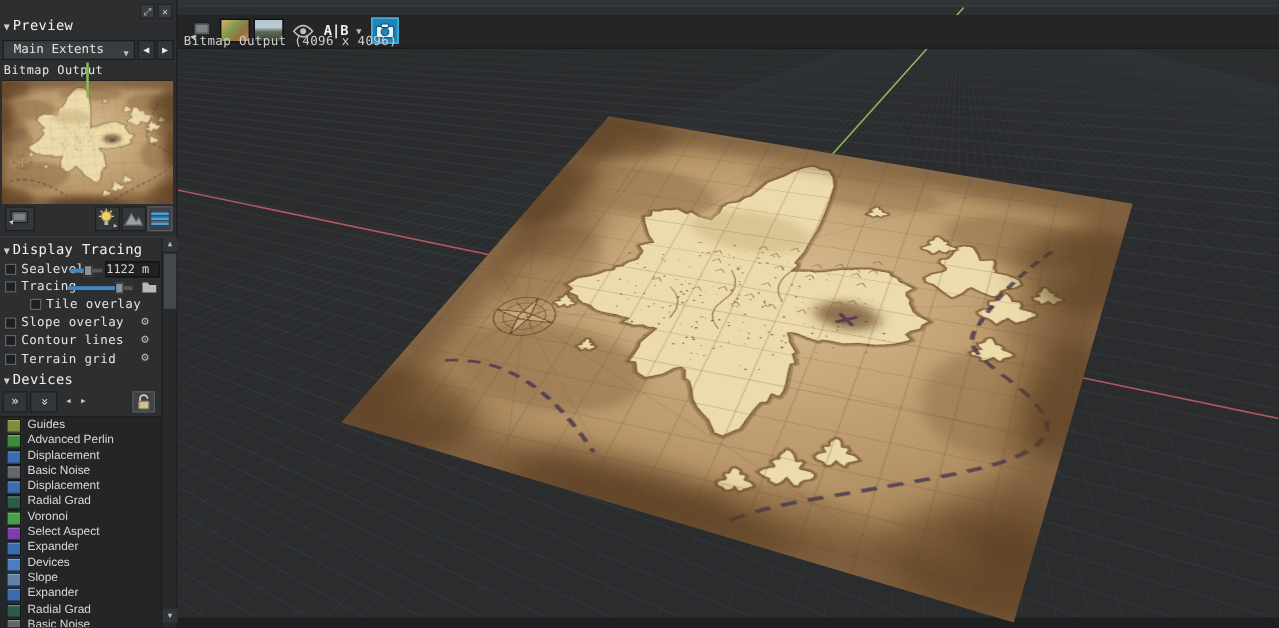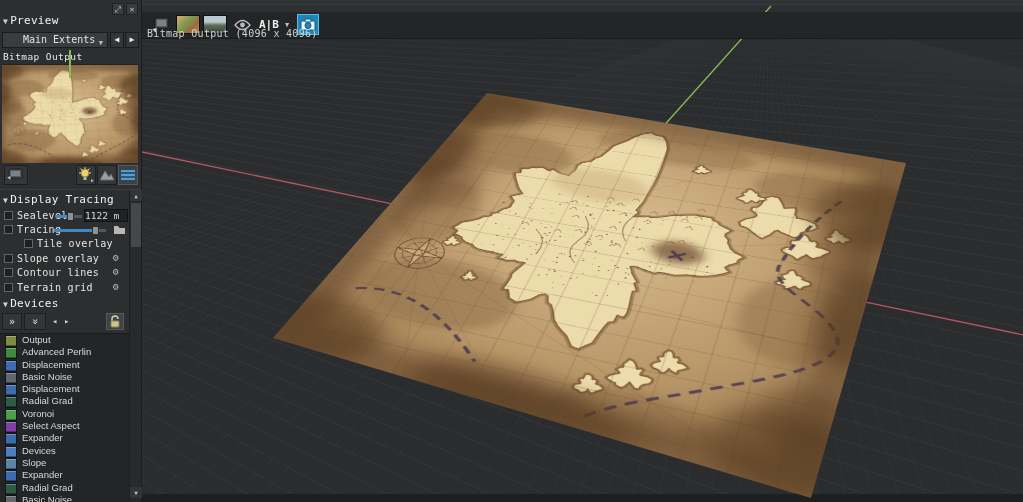--- a/index.html
+++ b/index.html
@@ -6,21 +6,21 @@
   #app{position:relative;width:1023px;height:502px;overflow:hidden;background:#2a2c2e;
        font-family:"DejaVu Sans Mono",monospace;color:#d8d8d8;-webkit-font-smoothing:antialiased;}
   .abs{position:absolute;}
   
   #sidebar{position:absolute;left:0;top:0;width:141px;height:502px;background:#2c2e30;border-right:1px solid #1b1d1f;z-index:10;}
   .winbtn{position:absolute;width:12px;height:12px;background:#3a3d40;border:1px solid #202224;color:#c9c9c9;
           font-size:8px;line-height:11px;text-align:center;box-sizing:border-box;}
   .hdr{position:absolute;left:3px;font-weight:normal;font-size:11px;color:#f2f2f2;letter-spacing:.3px;white-space:nowrap;}
   .hdr .tri{font-size:8px;color:#cfcfcf;margin-right:2px;}
   #extSelect{position:absolute;left:2px;top:32px;width:106px;height:16px;background:#3a3d3f;border:1px solid #1a1c1e;
-             box-sizing:border-box;font-size:10px;line-height:14px;padding-left:20px;color:#e2e2e2;}
+             box-sizing:border-box;font-size:10px;line-height:14px;padding-left:8px;color:#e2e2e2;}
   #extSelect .caret{position:absolute;right:4px;top:3px;font-size:7px;color:#bcbcbc;}
   .navbtn{position:absolute;top:32px;width:14px;height:16px;background:#333639;border:1px solid #1a1c1e;box-sizing:border-box;
           color:#e8e8e8;font-size:8px;text-align:center;line-height:14px;}
   #outLabel{position:absolute;left:3px;top:51px;font-size:9.5px;color:#e8e8e8;letter-spacing:.4px;}
   #thumb{position:absolute;left:2px;top:64px;width:136px;height:99px;background:#232220;overflow:hidden;}
   #thumb .tmap{position:absolute;left:0;top:0;width:136px;height:99px;transform:perspective(420px) rotateX(16deg) scale(1.06);}
   #thumbAxis{position:absolute;left:69px;top:50px;width:1.5px;height:28px;z-index:3;}
   .tbtn{position:absolute;top:165px;height:20px;background:#34373a;border:1px solid #1d1f21;box-sizing:border-box;}
   .tbtn.active{background:#3d4145;border-color:#565a5e;}
   .sep{position:absolute;left:0;top:189px;width:141px;height:1px;background:#3a3d40;}
@@ -296,21 +296,21 @@
         <svg width="16" height="15" viewBox="0 0 16 15">
           <path d="M5,7 v-2 a3,3 0 0 1 6,0" fill="none" stroke="#d8d0b0" stroke-width="1.4"></path>
           <rect x="4" y="7" width="8" height="6" rx="1" fill="#cfc28f" stroke="#8f8355"></rect>
         </svg>
       </div>
     </div>
 
     <div id="devList">
         <div class="drow">
           <span class="dicon" style="background: rgb(125, 140, 62);"></span>
-          <span class="dlabel">Output</span>
+          <span class="dlabel">Guides</span>
         </div>
         <div class="drow">
           <span class="dicon" style="background: rgb(62, 139, 64);"></span>
           <span class="dlabel">Advanced Perlin</span>
         </div>
         <div class="drow">
           <span class="dicon" style="background: rgb(60, 108, 174);"></span>
           <span class="dlabel">Displacement</span>
         </div>
         <div class="drow">

